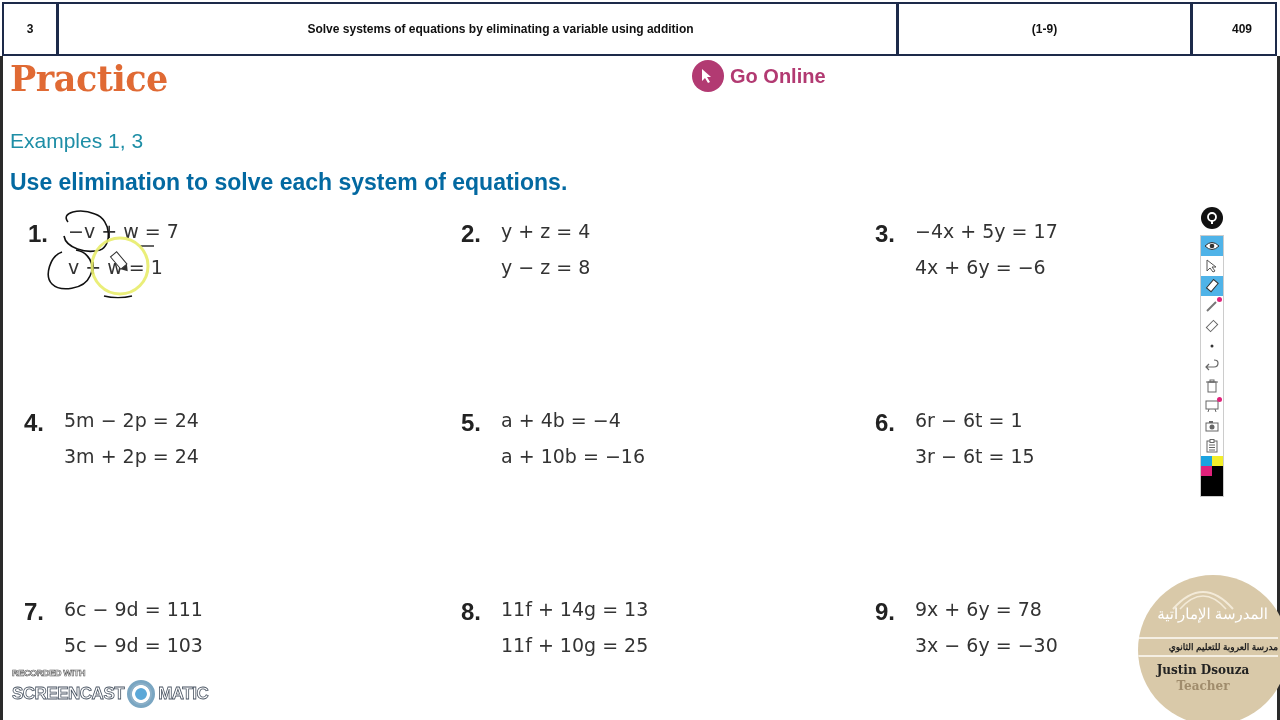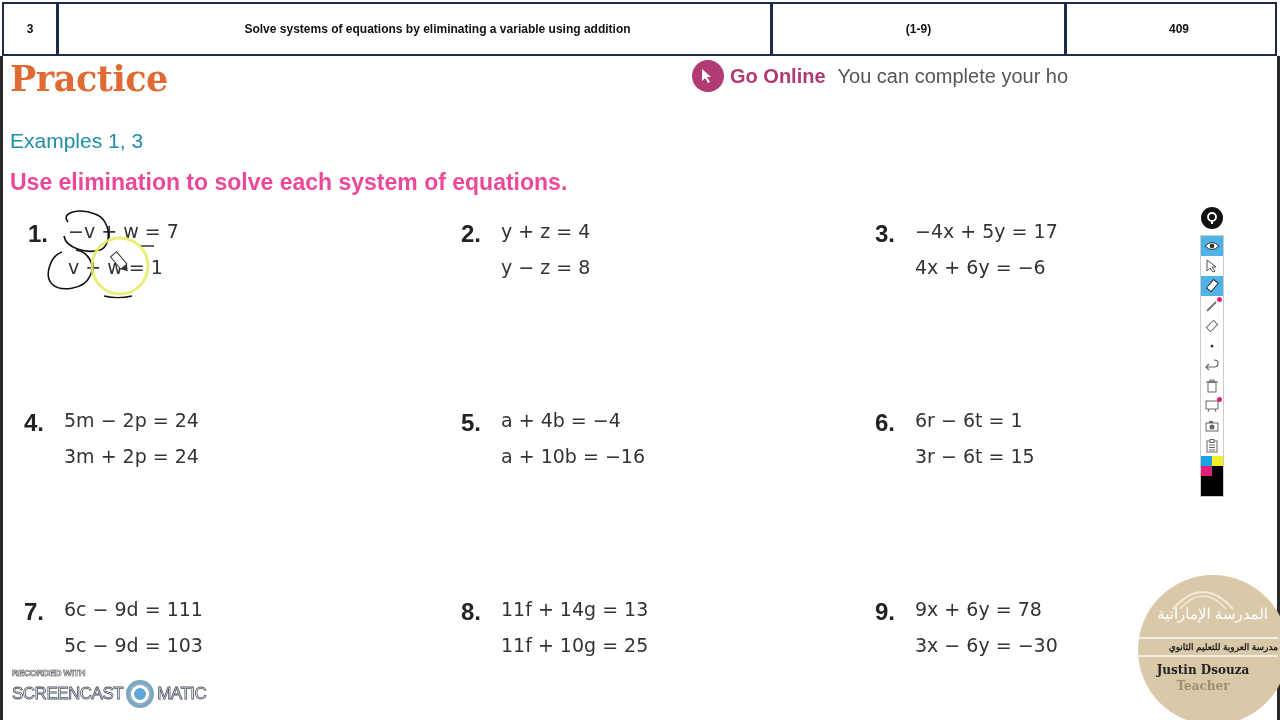--- a/index.html
+++ b/index.html
@@ -11,49 +11,49 @@
       position: absolute; left: 2px; top: 2px; width: 1275px; height: 54px;
       display: flex; border: 2px solid #1d2a4a; background: #fff;
     }
     .hdr-cell {
       display: flex; align-items: center; justify-content: center;
       font-weight: bold; font-size: 12px; color: #111;
       border-right: 3px solid #1d2a4a; height: 100%;
     }
     .hdr-cell:last-child { border-right: none; }
     .c1 { width: 55px; }
-    .c2 { width: 714px; padding-left: 46px; }
+    .c2 { width: 840px; padding-left: 46px; }
     .c3 { width: 294px; }
     .c4 { flex: 1; padding-left: 16px; }
     .right-edge { position: absolute; right: 0; top: 56px; width: 3px; height: 664px; background: #2a2a2a; }
     .left-edge { position: absolute; left: 0; top: 56px; width: 3px; height: 664px; background: #2a2a2a; }
 
     .practice {
       position: absolute; left: 10px; top: 58px;
       font-family: "DejaVu Serif", serif; font-weight: bold;
       font-size: 35px; color: #e06a34; letter-spacing: -0.5px;
     }
     .go-online {
       position: absolute; left: 692px; top: 60px; display: flex; align-items: center;
       font-size: 20px; white-space: nowrap;
     }
     .go-icon {
       width: 32px; height: 32px; border-radius: 50%; background: #b23a72;
       display: flex; align-items: center; justify-content: center; margin-right: 6px;
     }
-    .go-label { color: #b23a72; font-weight: bold; margin-right: 12px; }
+    .go-label { color: #b23a72; font-weight: bold; margin-right: 28px; }
     .go-text { color: #555; font-size: 20px; }
 
     .examples {
       position: absolute; left: 10px; top: 129px; font-size: 21px;
       color: #1e8ea6; font-weight: normal; text-align: right;
     }
     .instructions {
       position: absolute; left: 10px; top: 169px; font-size: 23px;
-      font-weight: bold; color: #ec4899;
+      font-weight: bold; color: #0369a1;
     }
 
     .problem { position: absolute; font-size: 24px; color: #333; }
     .problem .num { position: absolute; left: 0; top: 0; font-weight: bold; color: #222; }
     .problem .eq { position: absolute; left: 40px; white-space: nowrap; font-family: "DejaVu Sans", sans-serif; font-size: 19px; }
     .problem .eq1 { top: 0; }
     .problem .eq2 { top: 36px; }
 
     
     .toolbar {
@@ -63,21 +63,21 @@
     .tb-logo { width: 22px; height: 22px; border-radius: 50%; background: #111; margin-bottom: 6px; display:flex; align-items:center; justify-content:center; }
     .tb-body { width: 24px; background: #fff; border: 1px solid #ccc; display: flex; flex-direction: column; align-items: center; }
     .tb-btn { width: 22px; height: 20px; display: flex; align-items: center; justify-content: center; font-size: 13px; color: #555; position: relative; }
     .tb-btn.active { background: #4fb3e8; }
     .tb-dot { width: 5px; height: 5px; border-radius: 50%; background: #e0217a; position: absolute; right: 1px; top: 1px; }
     .swatches { width: 22px; height: 40px; display: grid; grid-template-columns: 1fr 1fr; grid-template-rows: 10px 10px 20px; }
 
     
     .watermark { position: absolute; left: 12px; top: 668px; }
     .wm-top { font-size: 9px; font-weight: bold; color: #fff; -webkit-text-stroke: 0.6px #555; letter-spacing: -0.3px; }
-    .wm-main { display: flex; align-items: center; font-size: 17px; font-weight: normal; color: #fff; -webkit-text-stroke: 0.8px #4a5563; letter-spacing: -0.5px; margin-top: 2px; justify-content: space-between; }
+    .wm-main { display: flex; align-items: center; font-size: 17px; font-weight: bold; color: #fff; -webkit-text-stroke: 0.8px #4a5563; letter-spacing: -0.5px; margin-top: 2px; justify-content: space-between; }
     .wm-logo { width: 28px; height: 28px; border-radius: 50%; border: 3px solid #7aa6c2; background: radial-gradient(circle, #5ca8d8 35%, #fff 40%, #fff 55%, #8cb0c8 60%); margin: 0 3px; }
 
     
     .badge {
       position: absolute; left: 1138px; top: 575px; width: 150px; height: 150px; border-radius: 50%;
       background: #d9c9a9; overflow: hidden;
     }
     .badge-arabic-title { position: absolute; top: 30px; left: 0; width: 130px; text-align: right; font-size: 15px; color: #fff; }
     .badge-arabic-line { position: absolute; top: 62px; left: 0; width: 140px; text-align: right; font-size: 9px; color: #222; font-weight: bold; border-top: 2px solid #f5efe3; border-bottom: 2px solid #f5efe3; padding: 3px 0; }
     .badge-name { position: absolute; top: 88px; left: 0; width: 130px; text-align: center; font-family: "DejaVu Serif", serif; font-weight: bold; font-size: 12px; color: #222; }
@@ -99,21 +99,20 @@
 
 <div class="practice">Practice</div>
 
 <div class="go-online">
   <span class="go-icon">
     <svg width="18" height="18" viewBox="0 0 18 18">
         <path d="M3 2 L3 14 L6 11 L9 16 L11 15 L8 10 L12 10 Z" fill="#fff"></path>
       </svg>
   </span>
   <span class="go-label">Go Online</span>
-  <span class="go-text">You can complete your ho</span>
 </div>
 
 <div class="examples">Examples 1, 3</div>
 <div class="instructions">Use elimination to solve each system of equations.</div>
 
 <div class="problem" style="left:28px; top:220px;">
   <span class="num">1.</span>
   <span class="eq eq1">−v + w = 7</span>
   <span class="eq eq2">v + w = 1</span>
 </div>

